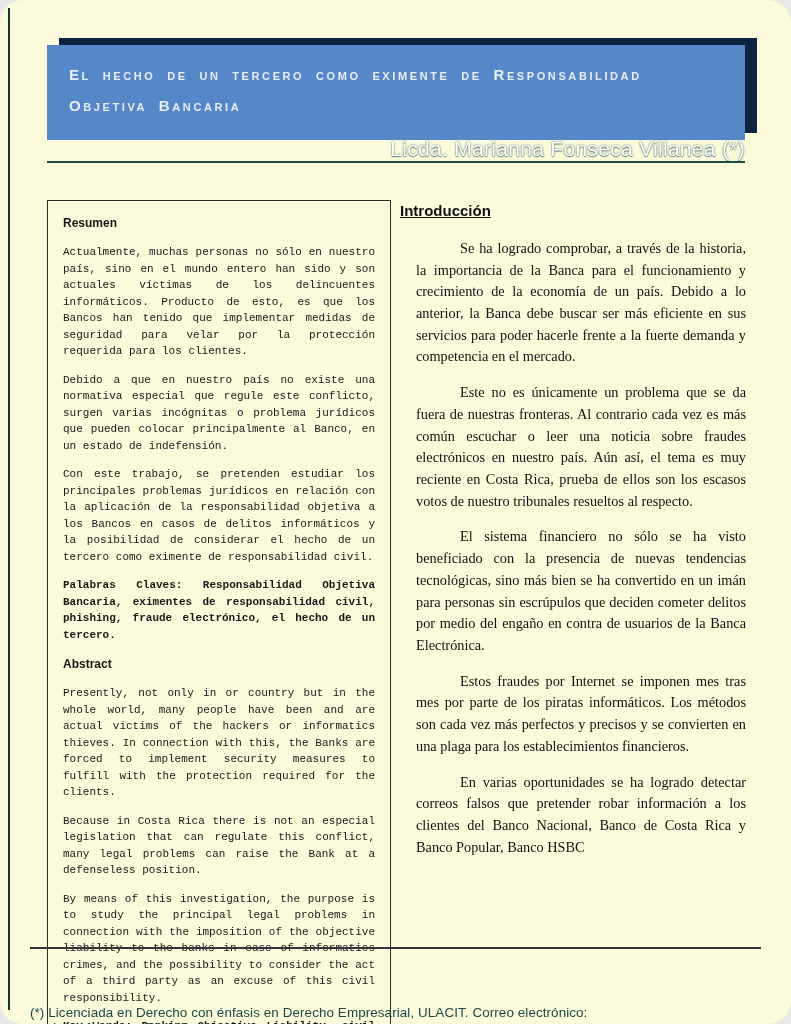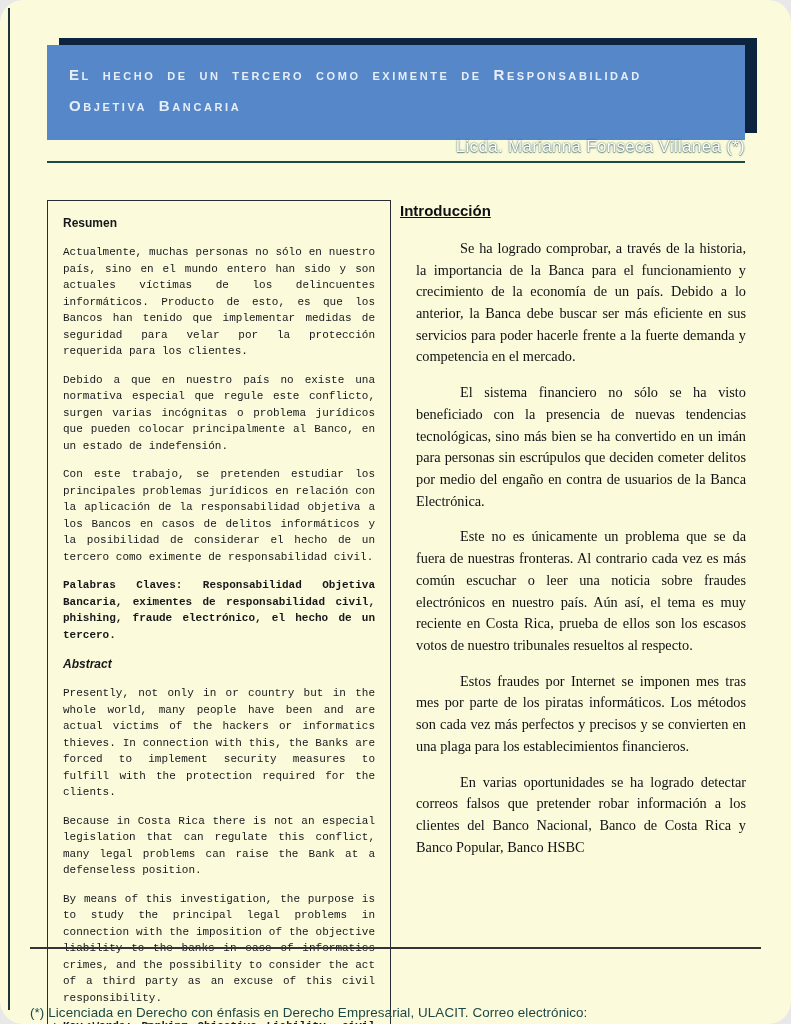--- a/index.html
+++ b/index.html
@@ -31,21 +31,21 @@
     font-variant:small-caps;
     font-weight:600;
     font-size:15px;
     line-height:31px;
     letter-spacing:2.6px;
     word-spacing:5px;
     color:#E6EEF8;
   }
   .author-line{
     position:absolute;right:46px;top:137px;
-    font-size:17px;
+    font-size:21px;
     color:#FFFFFF;
     text-shadow:0 0 2px rgba(16,70,66,.85),0 1px 1px rgba(16,70,66,.5);
     letter-spacing:.3px;
   }
   .author-rule{
     position:absolute;left:47px;top:161px;width:698px;height:2px;
     background:#1C4B46;
   }
   
   .abstract-box{
@@ -56,21 +56,21 @@
     color:#17171C;
     font-size:11px;
     line-height:1.5;
     text-align:justify;
   }
   .abstract-box h3{
     margin:0 0 12px 0;
     font-size:12px;
     font-weight:bold;
   }
-  .abstract-box h3.mt{margin-top:8px;font-style:italic;}
+  .abstract-box h3.mt{margin-top:8px;}
   .abstract-box p{margin:0 0 12px 0;font-family:Liberation Mono, monospace;}
   .abstract-box p:last-child{margin-bottom:0;}
   .abstract-box p.bold{font-weight:bold;}
   
   .intro-col{
     position:absolute;left:400px;top:200px;width:346px;
     color:#101014;
     font-size:14.3px;
     line-height:1.52;
     text-align:justify;
@@ -124,22 +124,22 @@
     <h3 class="mt">Abstract</h3>
     <p>Presently, not only in or country but in the whole world, many people have been and are actual victims of the hackers or informatics thieves. In connection with this, the Banks are forced to implement security measures to fulfill with the protection required for the clients.</p>
     <p>Because in Costa Rica there is not an especial legislation that can regulate this conflict, many legal problems can raise the Bank at a defenseless position.</p>
     <p>By means of this investigation, the purpose is to study the principal legal problems in connection with the imposition of the objective liability to the banks in case of informatics crimes, and the possibility to consider the act of a third party as an excuse of this civil responsibility.</p>
     <p class="bold">Key Words: Banking Objective Liability, civil responsibilities excuses, phishing, electronic fraud, the act of a third party.</p>
   </div>
 
   <div class="intro-col">
     <h2>Introducción</h2>
     <p>Se ha logrado comprobar, a través de la historia, la importancia de la Banca para el funcionamiento y crecimiento de la economía de un país. Debido a lo anterior, la Banca debe buscar ser más eficiente en sus servicios para poder hacerle frente a la fuerte demanda y competencia en el mercado.</p>
+    <p>Este no es únicamente un problema que se da fuera de nuestras fronteras. Al contrario cada vez es más común escuchar o leer una noticia sobre fraudes electrónicos en nuestro país. Aún así, el tema es muy reciente en Costa Rica, prueba de ellos son los escasos votos de nuestro tribunales resueltos al respecto.</p>
     <p>El sistema financiero no sólo se ha visto beneficiado con la presencia de nuevas tendencias tecnológicas, sino más bien se ha convertido en un imán para personas sin escrúpulos que deciden cometer delitos por medio del engaño en contra de usuarios de la Banca Electrónica.</p>
-    <p>Este no es únicamente un problema que se da fuera de nuestras fronteras. Al contrario cada vez es más común escuchar o leer una noticia sobre fraudes electrónicos en nuestro país. Aún así, el tema es muy reciente en Costa Rica, prueba de ellos son los escasos votos de nuestro tribunales resueltos al respecto.</p>
     <p>Estos fraudes por Internet se imponen mes tras mes por parte de los piratas informáticos. Los métodos son cada vez más perfectos y precisos y se convierten en una plaga para los establecimientos financieros.</p>
     <p>En varias oportunidades se ha logrado detectar correos falsos que pretender robar información a los clientes del Banco Nacional, Banco de Costa Rica y Banco Popular, Banco HSBC</p>
   </div>
 
   <div class="footnote-rule"></div>
   <div class="footnote">(*) Licenciada en Derecho con énfasis en Derecho Empresarial, ULACIT. Correo electrónico: mariannafonsecav@gmail.com</div>
 
 </div>
 
 </body></html>

